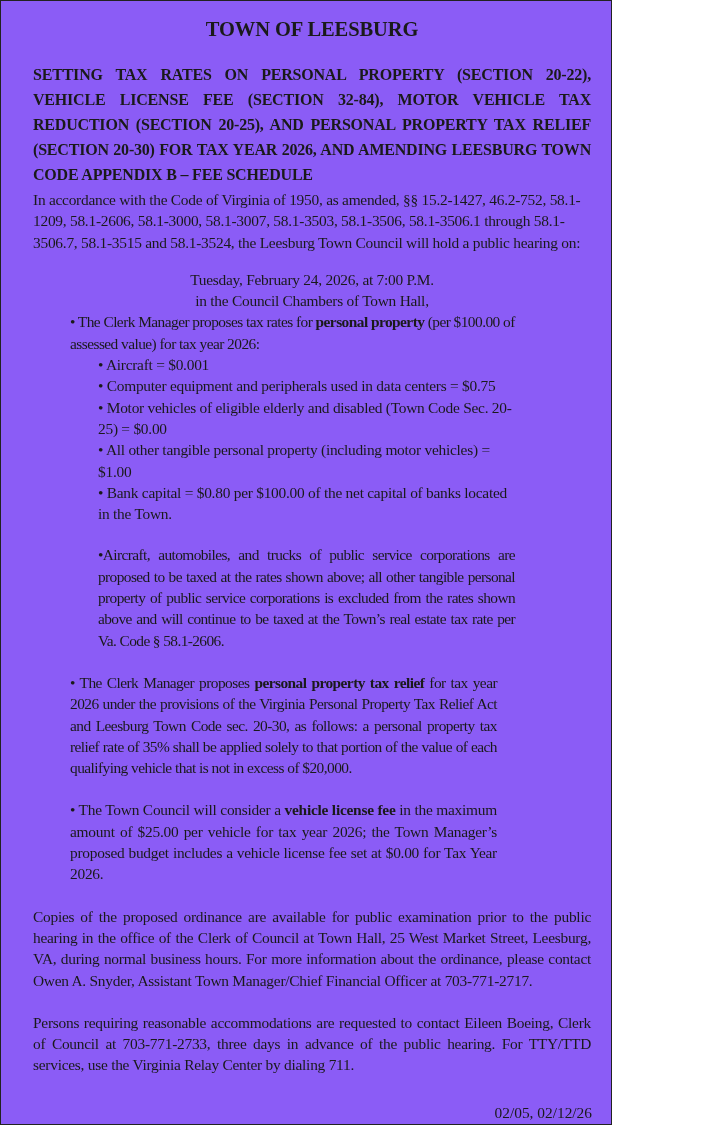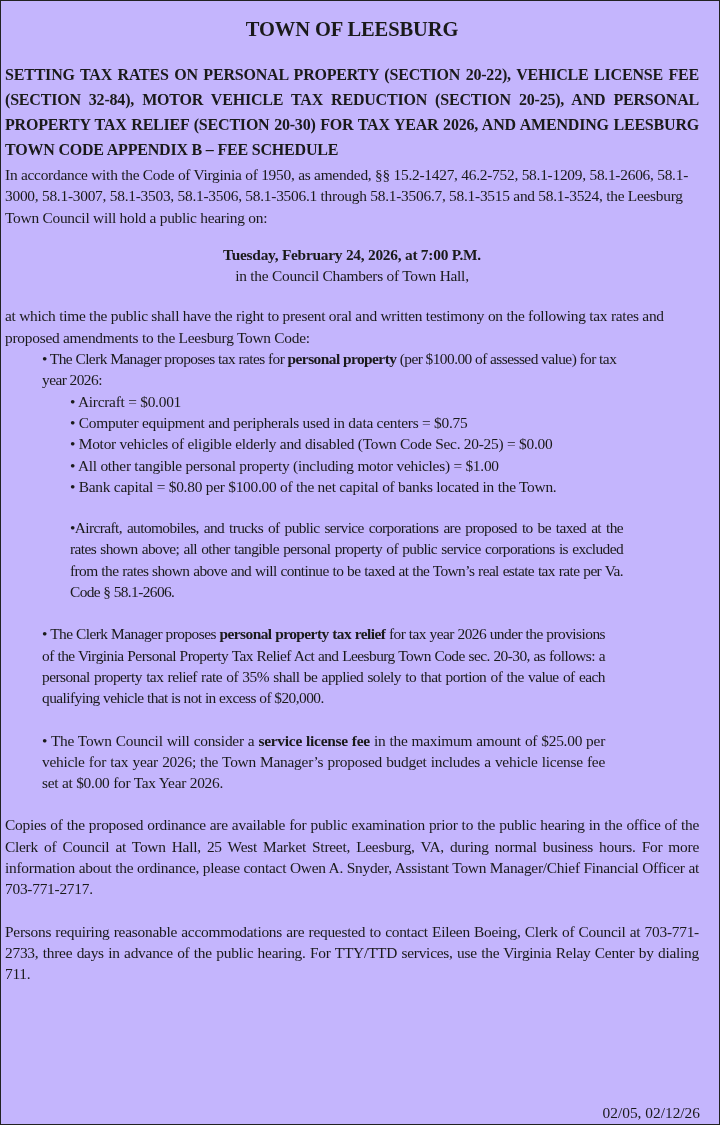--- a/index.html
+++ b/index.html
@@ -1,25 +1,25 @@
 <!DOCTYPE html>
 <html><head>
 <meta charset="utf-8">
 <style>
   html, body { margin: 0; padding: 0; background: #ffffff; }
   body { width: 720px; height: 1125px; overflow: hidden; }
   .notice {
     position: relative;
     box-sizing: border-box;
-    width: 720px; height: 1125px;
+    width: 612px; height: 1125px;
     border: 1px solid #222;
-    background: #c4b5fd;
+    background: #8b5cf6;
     color: #1a1a1a;
     font-family: "Liberation Serif", "DejaVu Serif", serif;
-    padding: 0 20px 0 4px;
+    padding: 0 20px 0 32px;
   }
   .hdr {
     text-align: center;
     font-weight: bold;
     font-size: 20.5px;
     line-height: 25px;
     letter-spacing: -0.1px;
   }
   .hdr1 { margin-top: 16px; }
   .subject {
@@ -31,21 +31,21 @@
     text-align-last: left;
     letter-spacing: -0.2px;
   }
   .p {
     font-size: 15.4px;
     line-height: 21.3px;
     letter-spacing: -0.25px;
   }
   .intro { margin-top: 2px; }
   .meeting { text-align: center; margin-top: 16px; }
-  .meeting b { font-weight: bold; }
+  .meeting b { font-weight: normal; }
   .testimony { margin-top: 19px; }
   .ind1 { padding-left: 37px; padding-right: 74px; }
   .bul { margin: 0; }
   .sublist { padding-left: 28px; }
   .psc { margin-top: 20px; padding-left: 65px; padding-right: 76px; text-align: justify; letter-spacing: -0.6px; }
   .relief { margin-top: 21px; padding-left: 37px; padding-right: 94px; text-align: justify; letter-spacing: -0.55px; }
   .vlf { margin-top: 21px; padding-left: 37px; padding-right: 94px; text-align: justify; text-align-last: left; }
   .copies { margin-top: 21px; text-align: justify; }
   .persons { margin-top: 21px; text-align: justify; }
   .pubdates { position: absolute; right: 19px; bottom: 2px; font-size: 15.4px; }
@@ -59,21 +59,20 @@
 
   <div class="subject">SETTING TAX RATES ON PERSONAL PROPERTY (SECTION 20-22), VEHICLE LICENSE FEE (SECTION 32-84), MOTOR VEHICLE TAX REDUCTION (SECTION 20-25), AND PERSONAL PROPERTY TAX RELIEF (SECTION 20-30) FOR TAX YEAR 2026, AND AMENDING LEESBURG TOWN CODE APPENDIX B – FEE SCHEDULE</div>
 
   <div class="p intro">In accordance with the Code of Virginia of 1950, as amended, §§ 15.2-1427, 46.2-752, 58.1-1209, 58.1-2606, 58.1-3000, 58.1-3007, 58.1-3503, 58.1-3506, 58.1-3506.1 through 58.1-3506.7, 58.1-3515 and 58.1-3524, the Leesburg Town Council will hold a public hearing on:</div>
 
   <div class="p meeting">
     <div><b>Tuesday, February 24, 2026, at 7:00 P.M.</b></div>
     <div>in the Council Chambers of Town Hall,</div>
   </div>
 
-  <div class="p testimony">at which time the public shall have the right to present oral and written testimony on the following tax rates and proposed amendments to the Leesburg Town Code:</div>
 
   <div class="p ind1">
     <div class="bul" style="letter-spacing:-0.55px;">
       <span>• The Clerk Manager proposes tax rates for </span><b>personal property</b><span> (per $100.00 of assessed value) for tax year 2026:</span>
     </div>
     <div class="sublist">
       <div>• Aircraft = $0.001</div>
       <div>• Computer equipment and peripherals used in data centers = $0.75</div>
       <div>• Motor vehicles of eligible elderly and disabled (Town Code Sec. 20-25) = $0.00</div>
       <div>• All other tangible personal property (including motor vehicles) = $1.00</div>
@@ -81,21 +80,21 @@
     </div>
   </div>
 
   <div class="p psc">•Aircraft, automobiles, and trucks of public service corporations are proposed to be taxed at the rates shown above; all other tangible personal property of public service corporations is excluded from the rates shown above and will continue to be taxed at the Town’s real estate tax rate per Va. Code § 58.1-2606.</div>
 
   <div class="p relief">
     <span>• The Clerk Manager proposes </span><b>personal property tax relief</b><span> for tax year 2026 under the provisions of the Virginia Personal Property Tax Relief Act and Leesburg Town Code sec. 20-30, as follows: a personal property tax relief rate of 35% shall be applied solely to that portion of the value of each qualifying vehicle that is not in excess of $20,000.</span>
   </div>
 
   <div class="p vlf">
-    <span>• The Town Council will consider a </span><b>service license fee</b><span> in the maximum amount of $25.00 per vehicle for tax year 2026; the Town Manager’s proposed budget includes a vehicle license fee set at $0.00 for Tax Year 2026.</span>
+    <span>• The Town Council will consider a </span><b>vehicle license fee</b><span> in the maximum amount of $25.00 per vehicle for tax year 2026; the Town Manager’s proposed budget includes a vehicle license fee set at $0.00 for Tax Year 2026.</span>
   </div>
 
   <div class="p copies">Copies of the proposed ordinance are available for public examination prior to the public hearing in the office of the Clerk of Council at Town Hall, 25 West Market Street, Leesburg, VA, during normal business hours.  For more information about the ordinance, please contact Owen A. Snyder, Assistant Town Manager/Chief Financial Officer at 703-771-2717.</div>
 
   <div class="p persons">Persons requiring reasonable accommodations are requested to contact Eileen Boeing, Clerk of Council at 703-771-2733, three days in advance of the public hearing.  For TTY/TTD services, use the Virginia Relay Center by dialing 711.</div>
 
   <div class="pubdates">02/05, 02/12/26</div>
 </div>
 
 </body></html>

